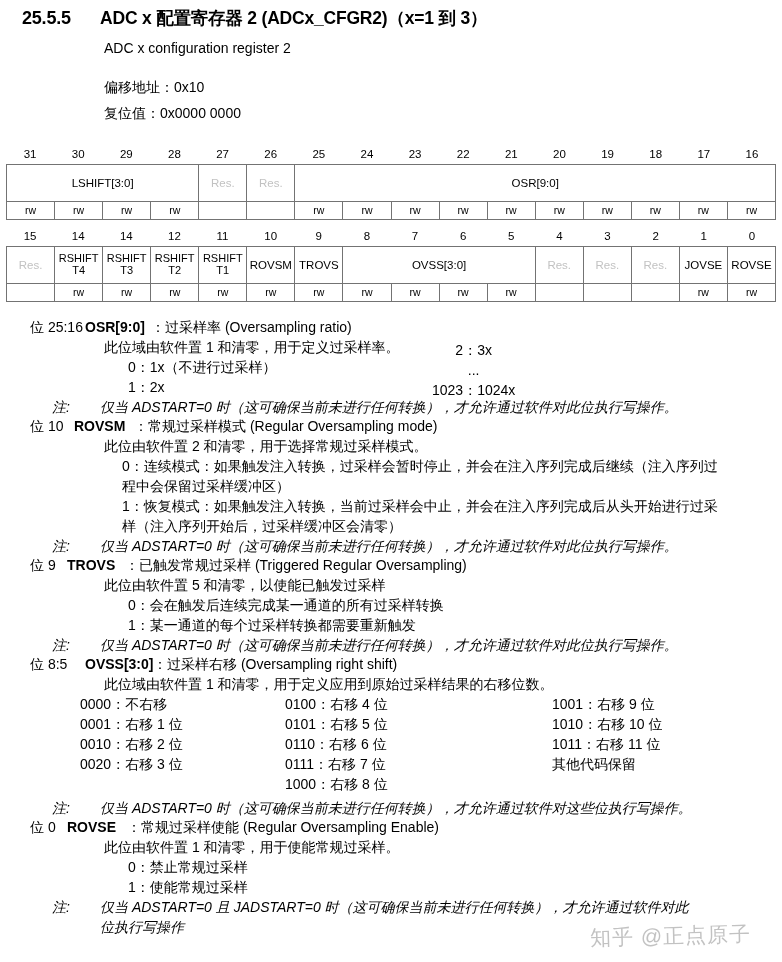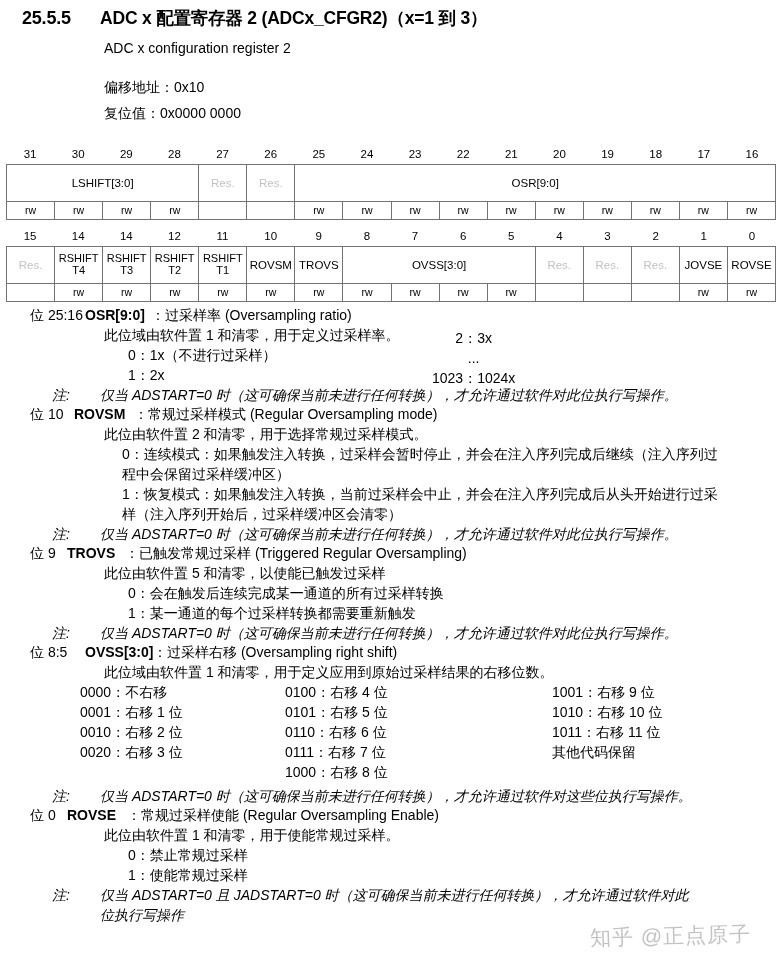--- a/index.html
+++ b/index.html
@@ -98,21 +98,21 @@
   td.res {
     color: #c2c2c2;
     font-size: 10.5px;
   }
   td.blank { }
 
   
   .fields {
     position: absolute;
     left: 0;
-    top: 306px;
+    top: 318px;
     width: 636px;
   }
   .field { position: relative; }
 
   .f-head {
     position: relative;
     white-space: nowrap;
     font-size: 14px;
     line-height: 19px;
     height: 19px;

